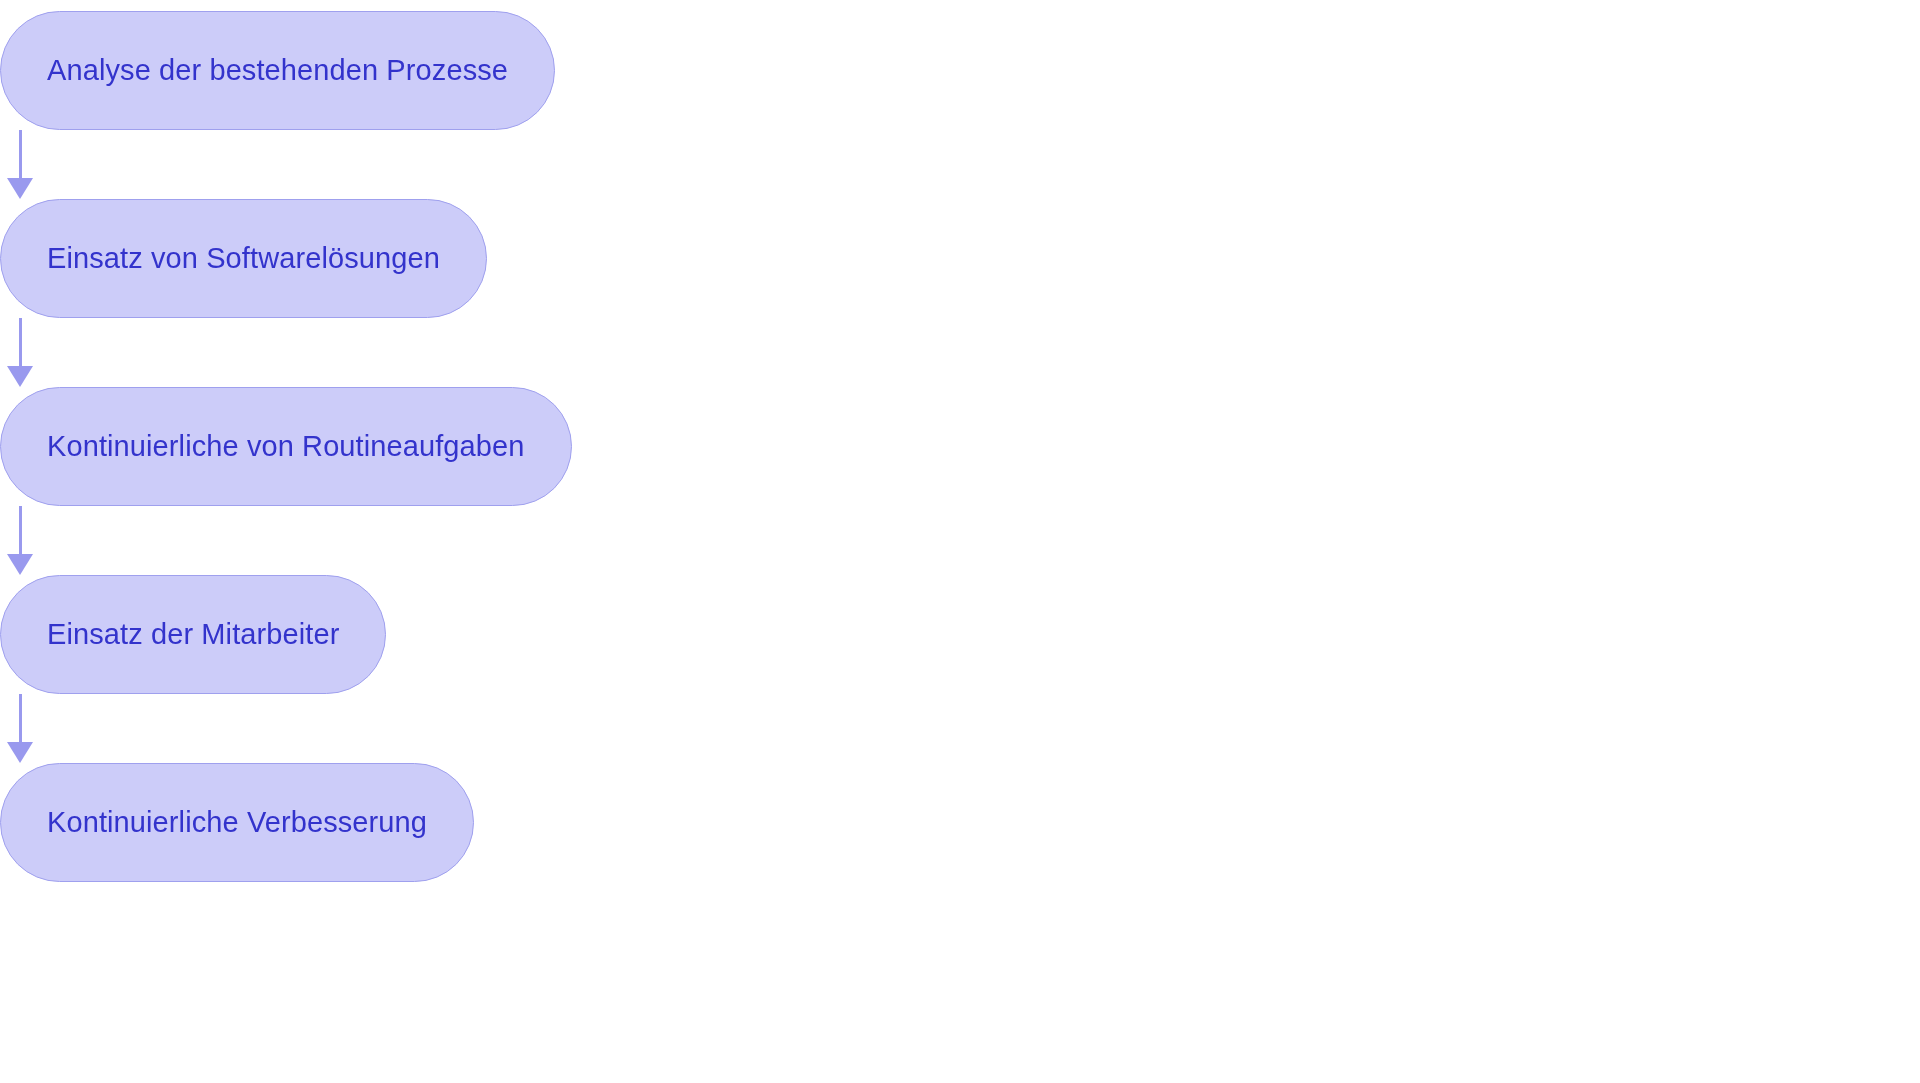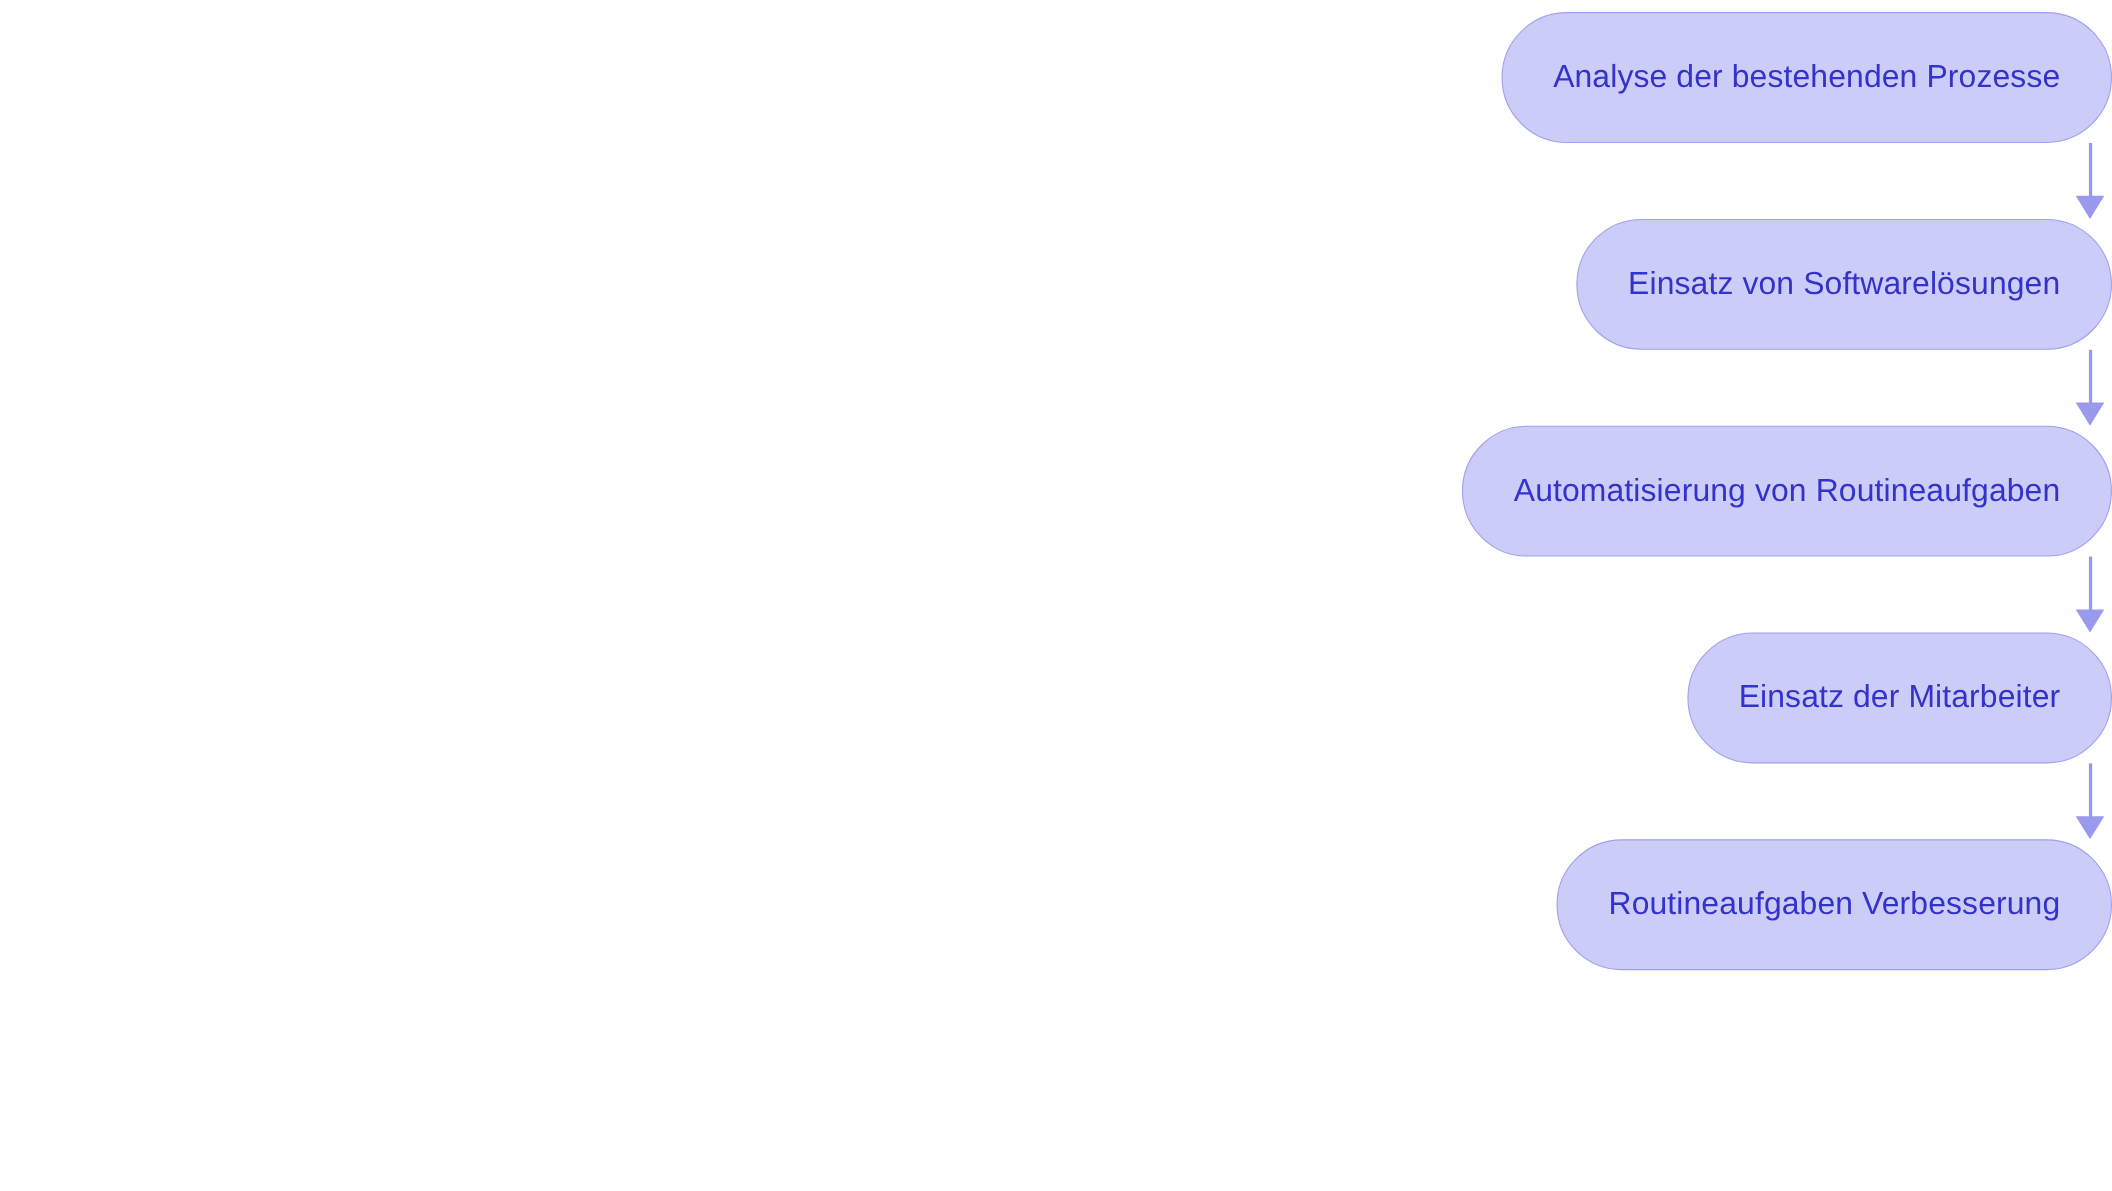--- a/index.html
+++ b/index.html
@@ -23,21 +23,21 @@
   }
 
   .flow-column {
     position: absolute;
     left: 0;
     top: 0;
     width: 1920px;
     height: 1083px;
     display: flex;
     flex-direction: column;
-    align-items: flex-end;
+    align-items: flex-start;
     justify-content: flex-start;
   }
 
   .node {
     box-sizing: border-box;
     height: 119px;
     border-radius: 60px;
     background: #ccccf9;
     border: 1.6px solid #9fa0ee;
     display: flex;
@@ -110,35 +110,35 @@
     <div class="node">
       <span class="node-label">Einsatz von Softwarelösungen</span>
     </div>
 
     <div class="connector gap-2">
       <div class="connector-line"></div>
       <div class="connector-head"></div>
     </div>
 
     <div class="node">
-      <span class="node-label">Automatisierung von Routineaufgaben</span>
+      <span class="node-label">Kontinuierliche von Routineaufgaben</span>
     </div>
 
     <div class="connector gap-3">
       <div class="connector-line"></div>
       <div class="connector-head"></div>
     </div>
 
     <div class="node">
       <span class="node-label">Einsatz der Mitarbeiter</span>
     </div>
 
     <div class="connector gap-4">
       <div class="connector-line"></div>
       <div class="connector-head"></div>
     </div>
 
     <div class="node">
-      <span class="node-label">Routineaufgaben Verbesserung</span>
+      <span class="node-label">Kontinuierliche Verbesserung</span>
     </div>
 
   </div>
 </div>
 
 </body></html>

